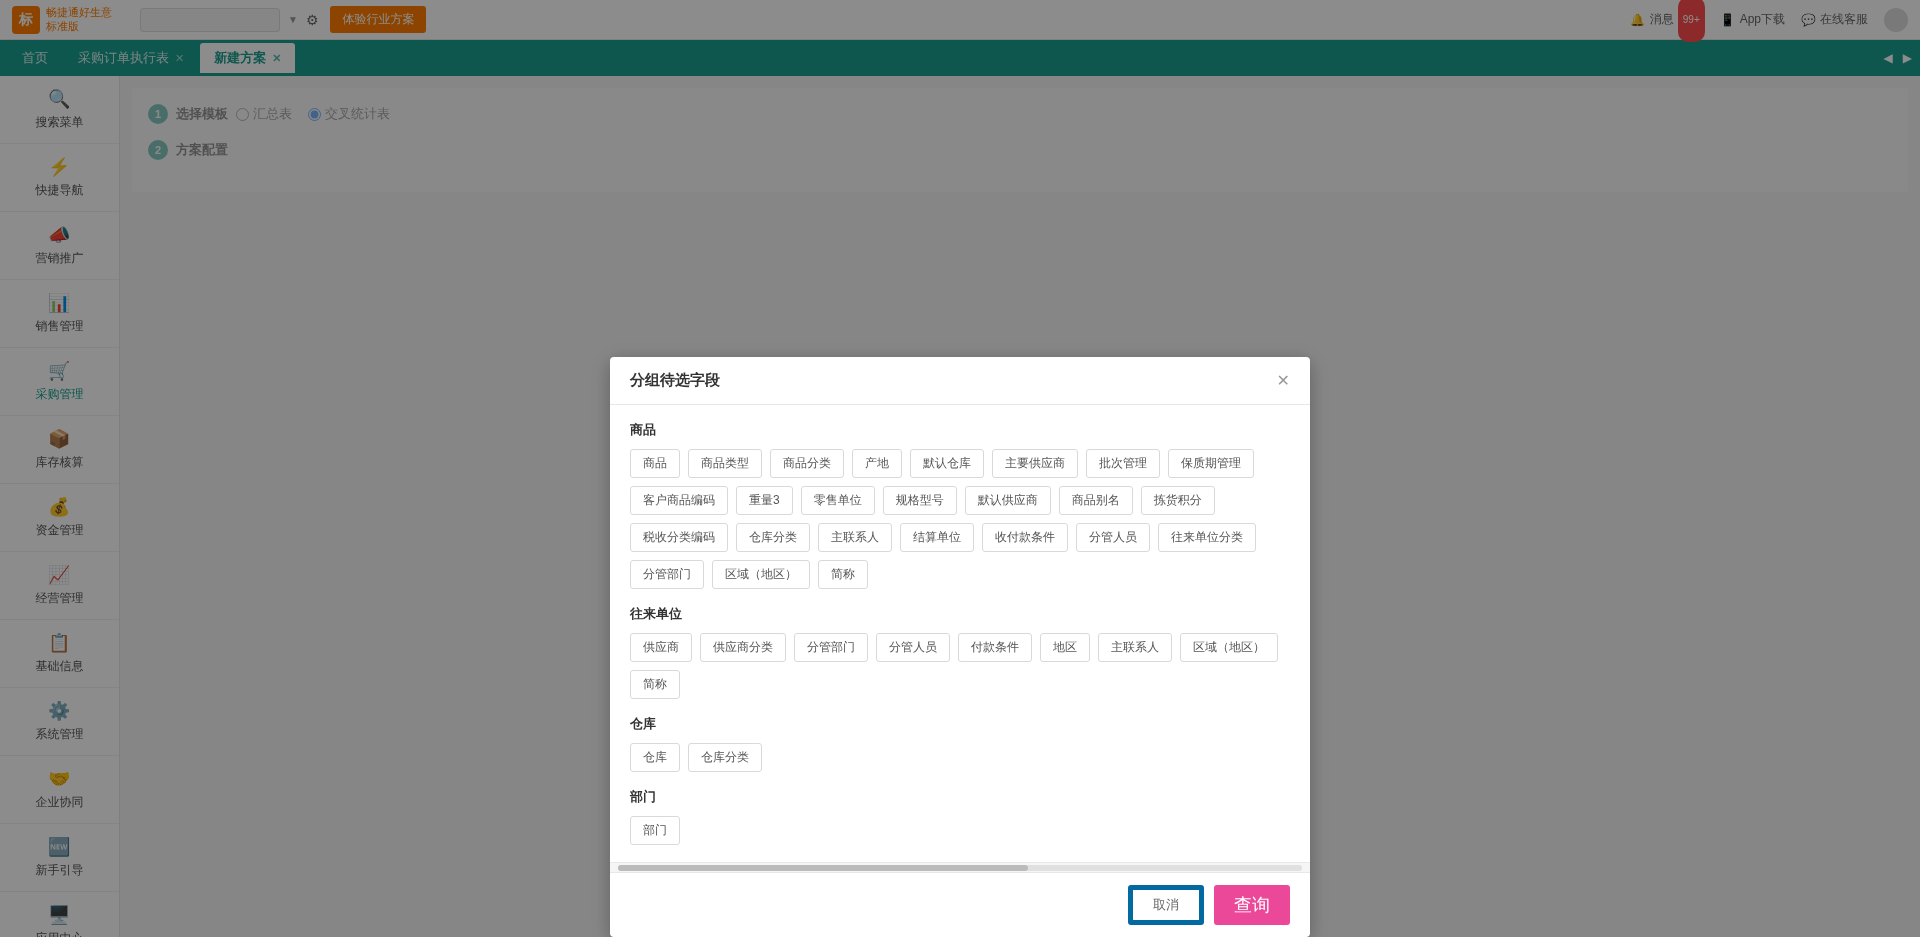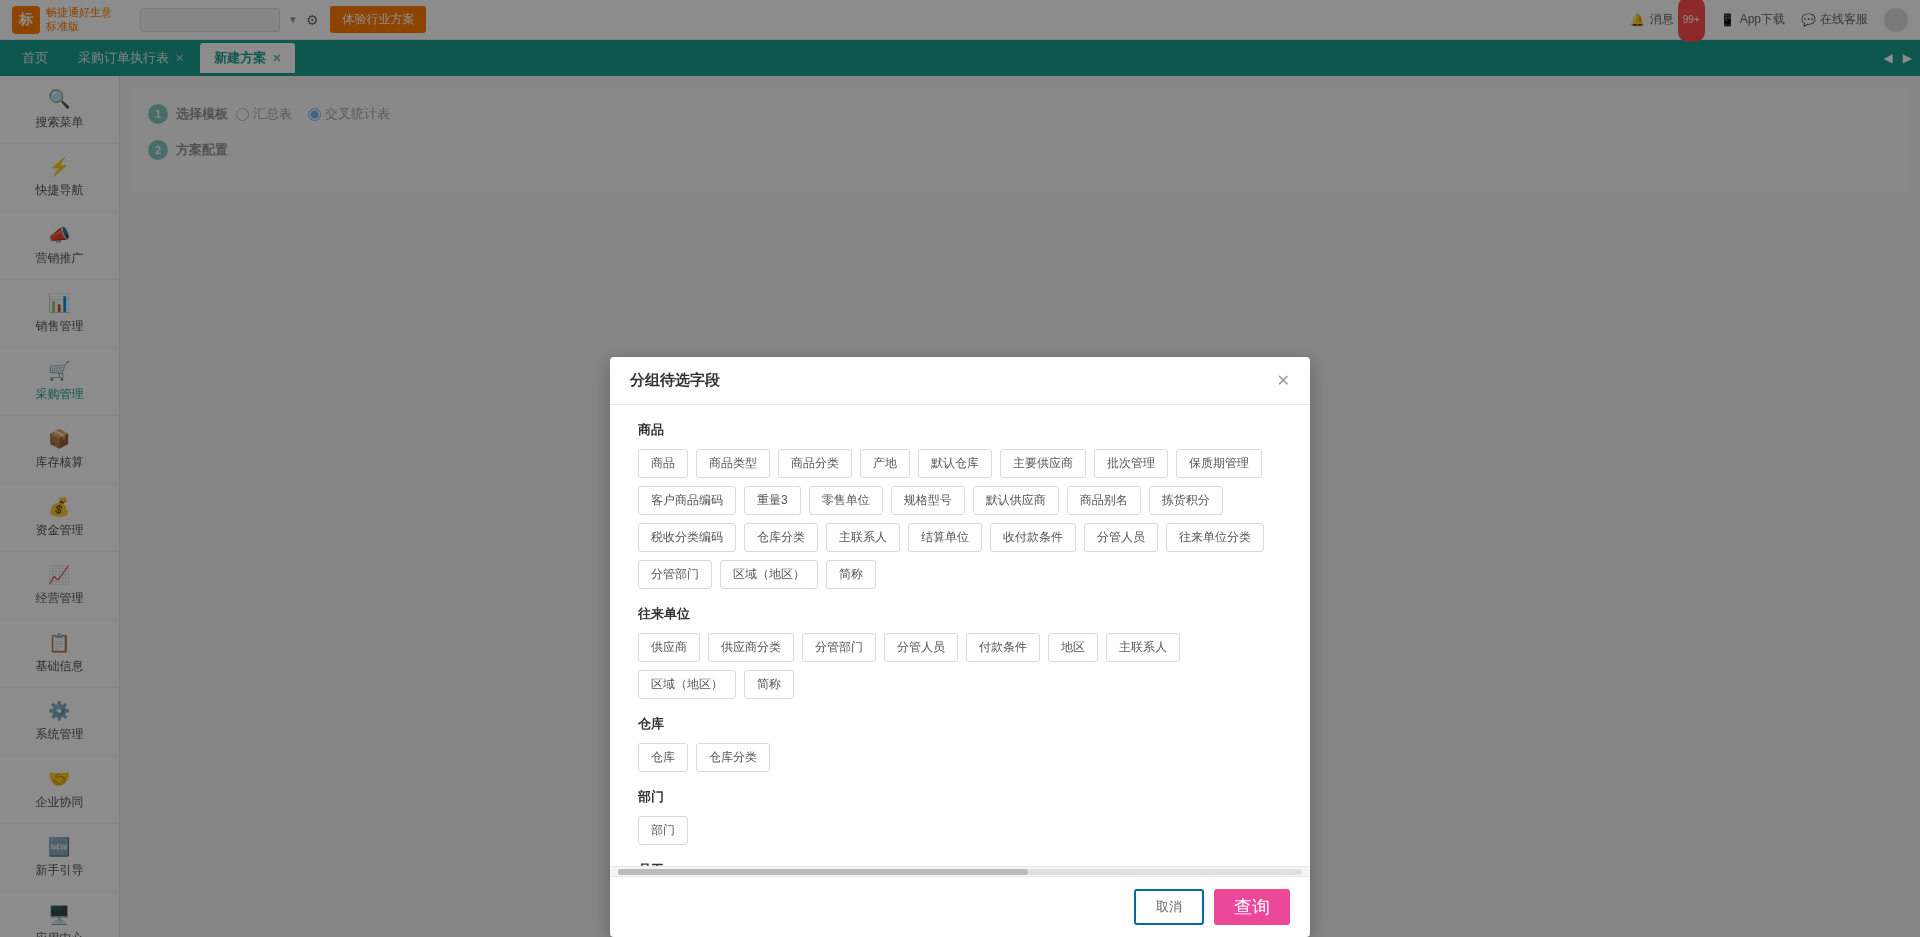--- a/index.html
+++ b/index.html
@@ -210,33 +210,33 @@
       color: #333;
     }
     .modal-close {
       cursor: pointer;
       font-size: 16px;
       color: #999;
     }
     .modal-body {
       flex: 1;
       overflow-y: auto;
-      padding: 16px 28px;
+      padding: 16px 20px;
     }
     .modal-footer {
       padding: 12px 20px;
       border-top: 1px solid #e8e8e8;
       display: flex;
       justify-content: flex-end;
       gap: 10px;
       flex-shrink: 0;
     }
     .btn-cancel {
       padding: 6px 20px;
-      border: 2px solid #0369a1;
+      border: 5px solid #0369a1;
       border-radius: 3px;
       background: #fff;
       cursor: pointer;
       font-size: 13px;
       color: #666;
     }
     .btn-confirm {
       padding: 6px 20px;
       border: none;
       border-radius: 3px;

